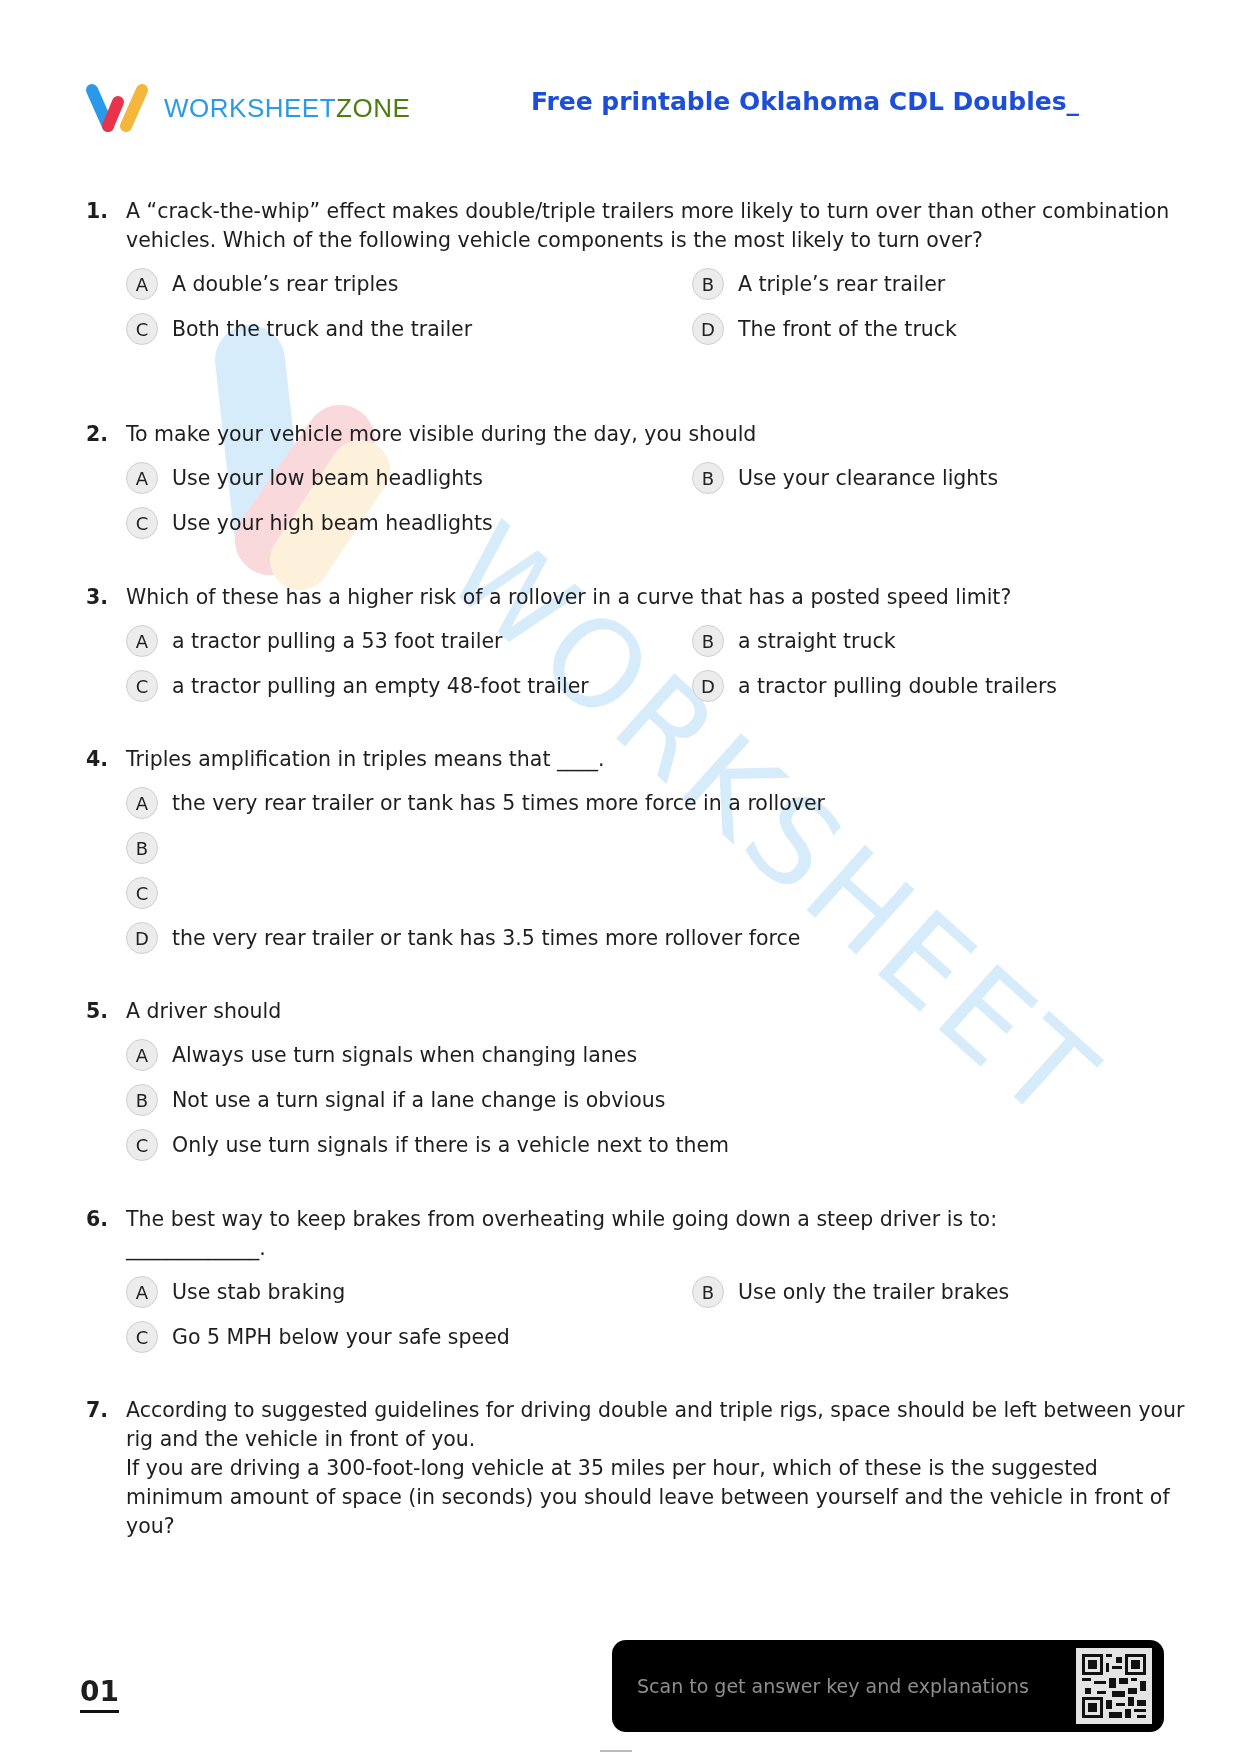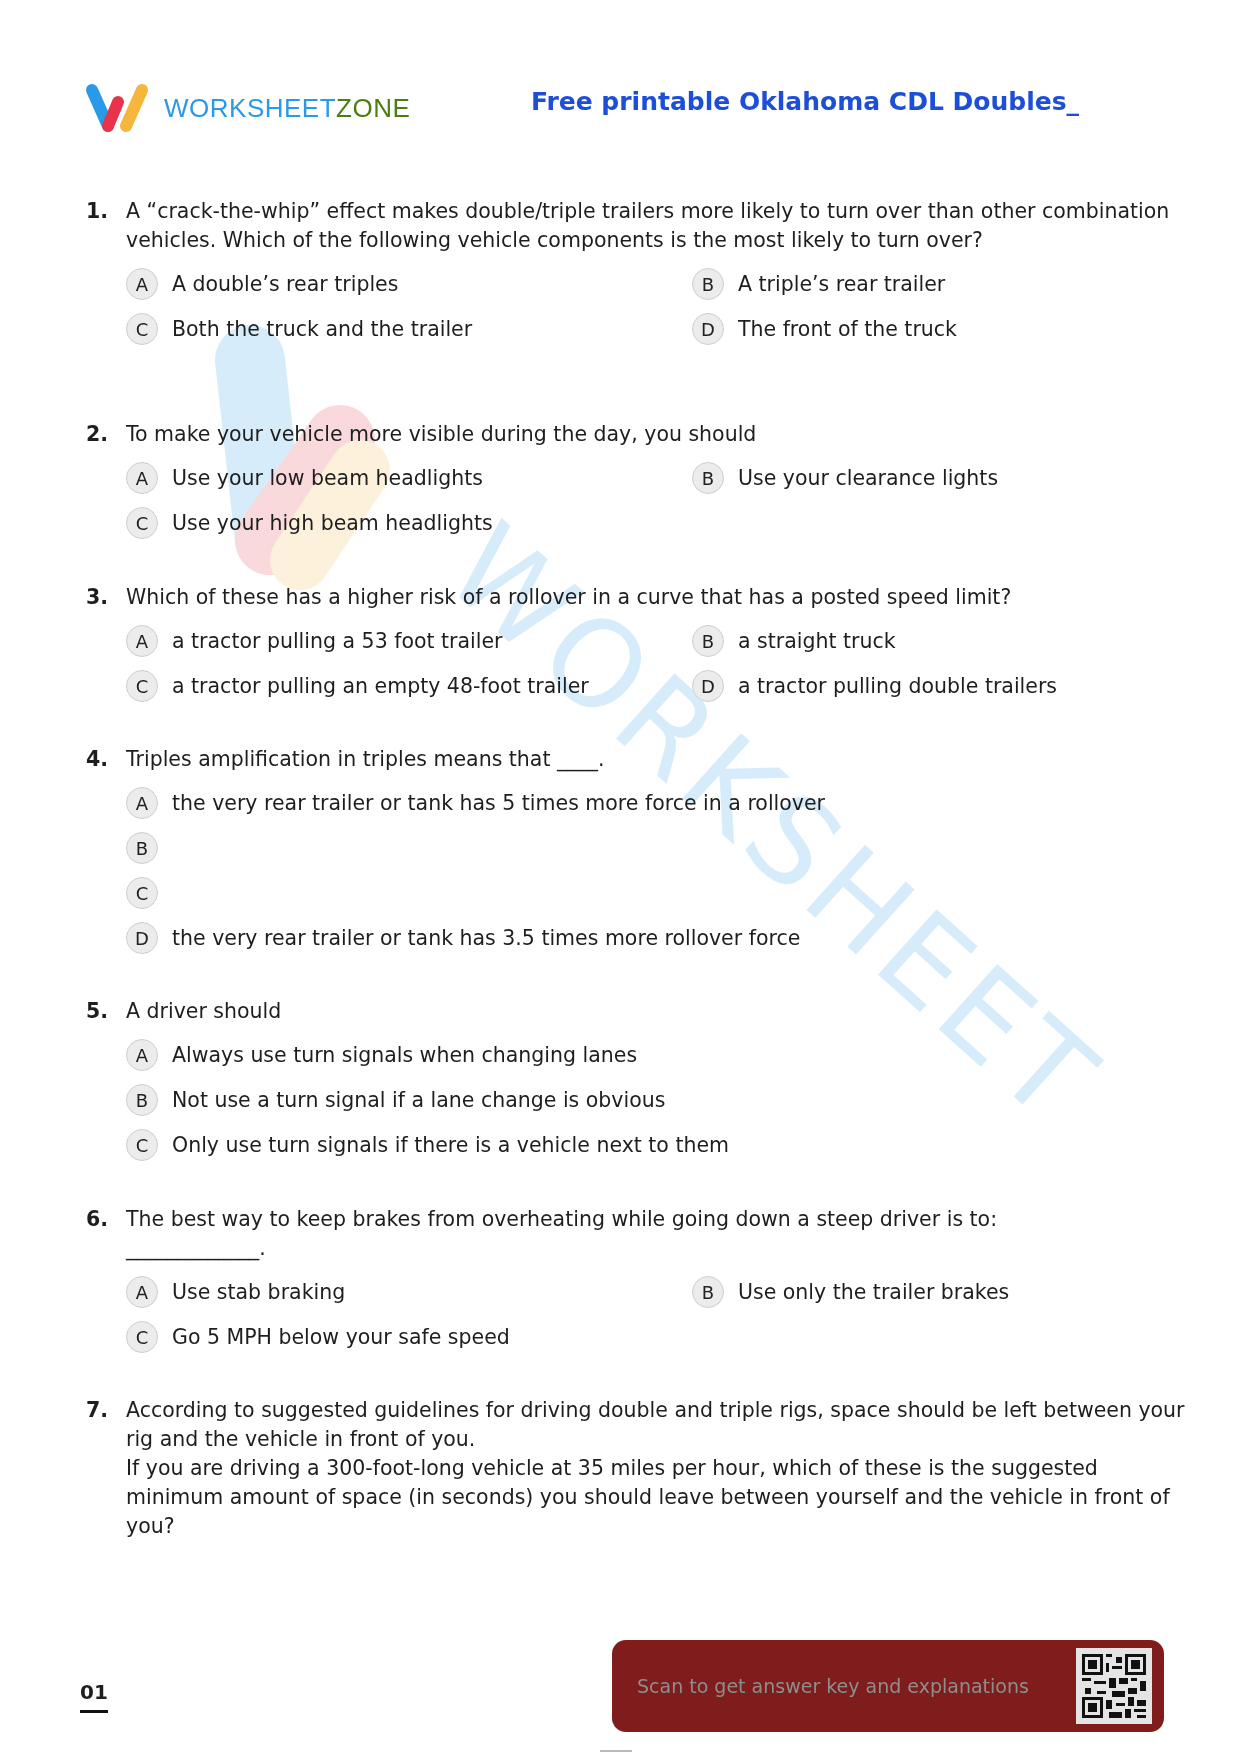--- a/index.html
+++ b/index.html
@@ -22,22 +22,22 @@
   .q { position: absolute; left: 86px; width: 1100px; }
   .q-row { display: flex; align-items: flex-start; font-size: 20.5px; line-height: 29px; }
   .q-num { width: 40px; font-weight: bold; flex: none; }
   .q-text { flex: 1; white-space: pre-line; }
   .opts { margin-left: 40px; display: grid; grid-template-columns: 566px 500px; row-gap: 15px; margin-top: 14px; }
   .opts.single { grid-template-columns: 1000px; }
   .opt { display: flex; align-items: center; font-size: 20.5px; height: 30px; }
   .badge { width: 32px; height: 32px; border-radius: 50%; background: #ececec; border: 1px solid #cfcfcf;
     display: flex; align-items: center; justify-content: center; font-size: 18px; color: #222; margin-right: 14px; flex: none; box-sizing: border-box; }
 
-  .pagenum { position: absolute; left: 80px; top: 1676px; font-weight: bold; font-size: 20px; border-bottom: 3px solid #111; line-height: 32px; padding-bottom: 2px; }
-  .footer-box { position: absolute; left: 612px; top: 1640px; width: 552px; height: 92px; background: #7f1d1d; border-radius: 14px; display: flex; align-items: center; justify-content: space-between; box-sizing: border-box; padding: 0 12px 0 25px; }
+  .pagenum { position: absolute; left: 80px; top: 1676px; font-weight: bold; font-size: 28px; border-bottom: 3px solid #111; line-height: 32px; padding-bottom: 2px; }
+  .footer-box { position: absolute; left: 612px; top: 1640px; width: 552px; height: 92px; background: #000000; border-radius: 14px; display: flex; align-items: center; justify-content: space-between; box-sizing: border-box; padding: 0 12px 0 25px; }
   .footer-text { color: #8e8e8e; font-size: 19px; }
   .qr { width: 76px; height: 76px; background: #e4e4e4; display: flex; align-items: center; justify-content: center; }
   .bottom-line { position: absolute; left: 600px; top: 1750px; width: 32px; height: 2px; background: #bbb; }
 </style>
 </head>
 <body>
 
 <div class="logo">
   <svg viewBox="0 0 68 52">
     <line x1="8" y1="8" x2="24" y2="44" stroke="#2a9ae8" stroke-width="12" stroke-linecap="round"></line>

